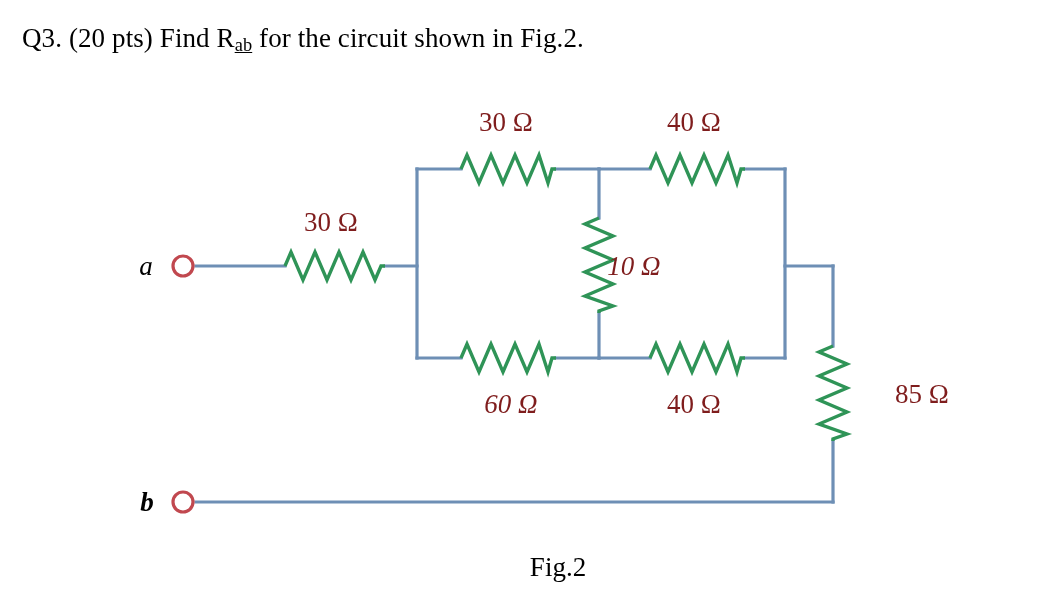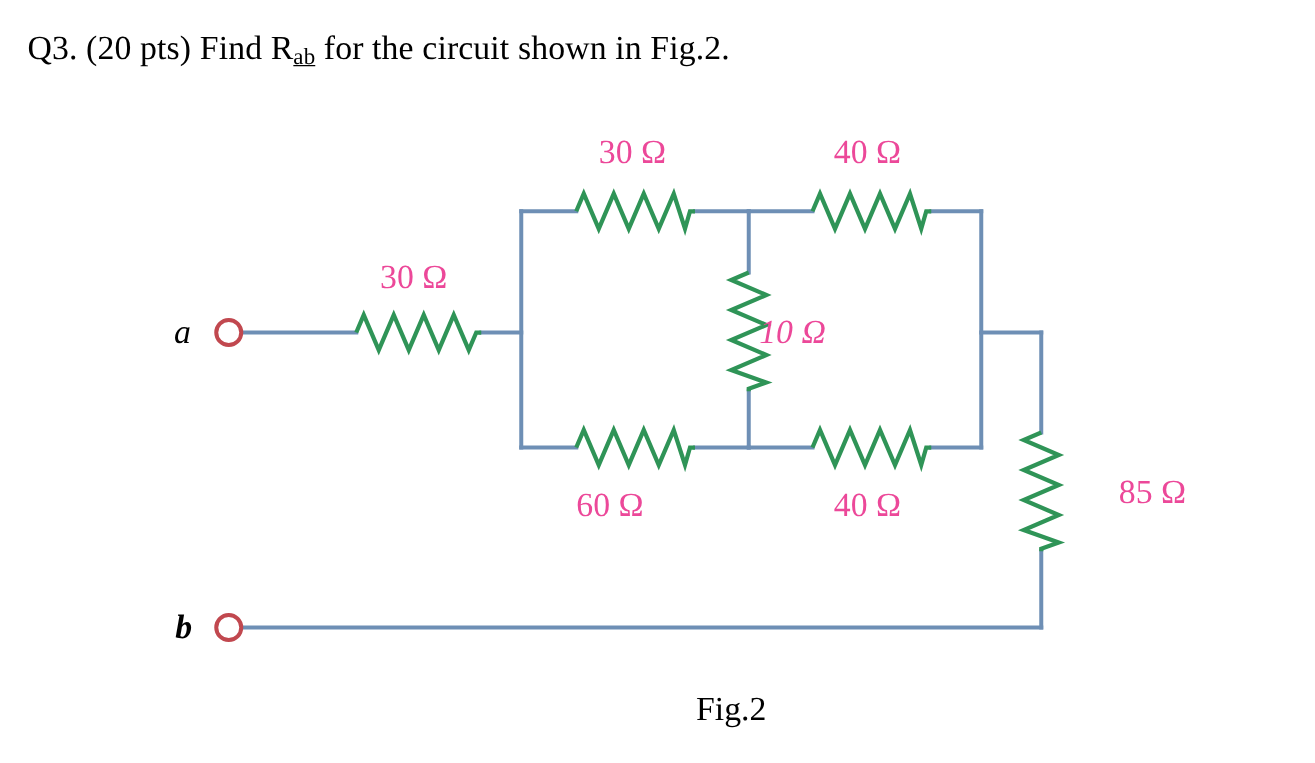--- a/index.html
+++ b/index.html
@@ -46,21 +46,21 @@
     width: 1052px;
     height: 610px;
     display: block;
   }
 
   .label {
     position: absolute;
     font-family: "Liberation Serif", "DejaVu Serif", serif;
     font-size: 27px;
     white-space: nowrap;
-    color: #ec4899;
+    color: #7f1d1d;
   }
   .label.centered {
     transform: translate(-50%, -50%);
   }
   .terminal-label {
     position: absolute;
     font-family: "Liberation Serif", "DejaVu Serif", serif;
     font-style: italic;
     font-size: 27px;
     transform: translate(-50%, -50%);
@@ -139,19 +139,19 @@
     </g>
   </svg>
 
   <div class="terminal-label" style="left:146px; top:266px;">a</div>
   <div class="terminal-label bold" style="left:147px; top:502px;">b</div>
 
   <div class="label centered" style="left:331px; top:222px;">30 Ω</div>
   <div class="label centered" style="left:506px; top:122px;">30 Ω</div>
   <div class="label centered" style="left:694px; top:122px;font-family:Liberation Serif, serif;">40 Ω</div>
   <div class="label centered" style="left:634px; top:266px;font-style:italic;">10 Ω</div>
-  <div class="label centered" style="left:488px; top:404px;">60 Ω</div>
+  <div class="label centered" style="left:511px; top:404px;font-style:italic;">60 Ω</div>
   <div class="label centered" style="left:694px; top:404px;">40 Ω</div>
   <div class="label centered" style="left:922px; top:394px;">85 Ω</div>
 
-  <div id="figure-caption" style="left:558px; top:552px;margin-left:27px;">Fig.2</div>
+  <div id="figure-caption" style="left:558px; top:552px;">Fig.2</div>
 
 </div>
 
 </body></html>

